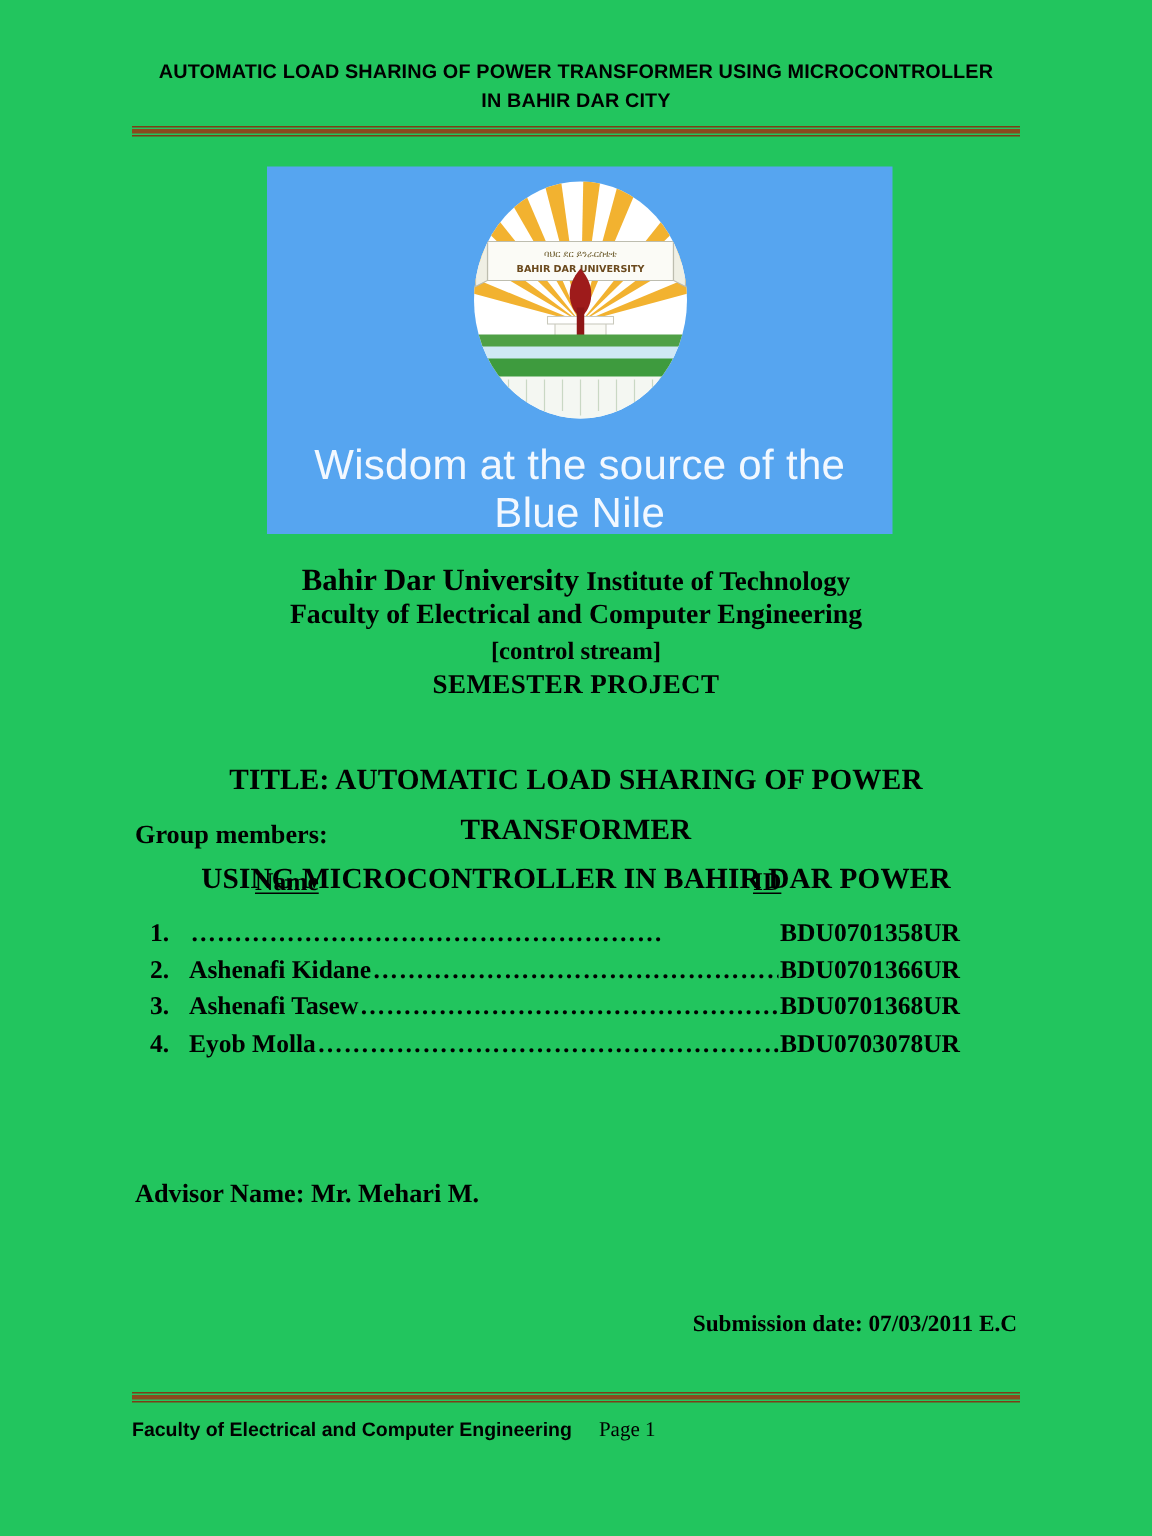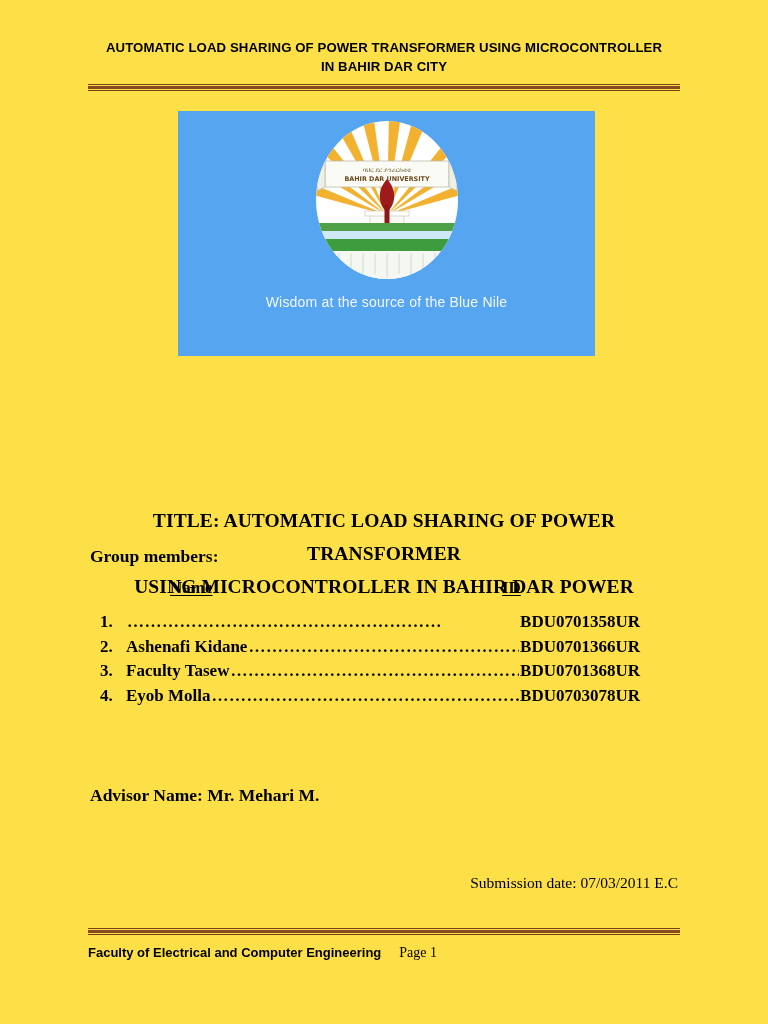--- a/index.html
+++ b/index.html
@@ -13,21 +13,21 @@
     height: 1024px;
     position: relative;
     font-family: "Liberation Serif", serif;
     color: #000000;
     overflow: hidden;
   }
 
   .page {
     position: absolute;
     inset: 0;
-    background: #fde047;
+    background: #22c55e;
     padding-left: 20px;
   }
 
   
   .doc-header {
     position: absolute;
     left: 88px;
     right: 88px;
     top: 38px;
   }
@@ -74,21 +74,21 @@
     transform: translateX(-50%);
     width: 148px;
     height: 162px;
   }
   .motto {
     position: absolute;
     left: 0; right: 0;
     top: 183px;
     text-align: center;
     font-family: "Liberation Sans", sans-serif;
-    font-size: 14px;
+    font-size: 28px;
     font-weight: 400;
     color: #F2F8FF;
     letter-spacing: 0.2px;
   }
 
   
   .title-block {
     position: absolute;
     left: 88px;
     right: 88px;
@@ -195,21 +195,21 @@
     position: absolute;
     left: 90px;
     top: 785px;
     font-weight: 700;
     font-size: 17.5px;
   }
   .submission {
     position: absolute;
     right: 90px;
     top: 874px;
-    font-weight: 400;
+    font-weight: 700;
     font-size: 15.5px;
     text-align: left;
   }
 
   
   .doc-footer {
     position: absolute;
     left: 88px;
     right: 88px;
     top: 928px;
@@ -314,20 +314,28 @@
           <line x1="110" y1="134" x2="110" y2="154"></line>
           <line x1="122" y1="134" x2="122" y2="152"></line>
           <line x1="134" y1="134" x2="134" y2="148"></line>
         </g>
       </g>
     </svg>
 
     <div class="motto">Wisdom at the source of the Blue Nile</div>
   </div>
 
+  <div class="title-block">
+    <div class="line-uni">
+      <span class="uni-name">Bahir Dar University</span><span>&nbsp;</span><span class="uni-sub">Institute of Technology</span>
+    </div>
+    <div class="line-faculty">Faculty of Electrical and Computer Engineering</div>
+    <div class="line-stream">[control stream]</div>
+    <div class="line-semester">SEMESTER PROJECT</div>
+  </div>
 
   <div class="project-title">
     <span class="t1">TITLE: AUTOMATIC LOAD SHARING OF POWER TRANSFORMER</span>
     <span class="t2">USING MICROCONTROLLER IN BAHIR DAR POWER</span>
   </div>
 
   <div class="group-label">Group members:</div>
 
   <div class="col-heads">
     <span class="col-head name">Name</span>
@@ -341,21 +349,21 @@
       <span class="member-id">BDU0701358UR</span>
     </li>
     <li class="member-row">
       <span class="member-num">2.</span>
       <span class="member-name">Ashenafi Kidane</span>
       <span class="member-leader">…………………………………………………..</span>
       <span class="member-id">BDU0701366UR</span>
     </li>
     <li class="member-row">
       <span class="member-num">3.</span>
-      <span class="member-name">Faculty Tasew</span>
+      <span class="member-name">Ashenafi Tasew</span>
       <span class="member-leader">……………………………………………………</span>
       <span class="member-id">BDU0701368UR</span>
     </li>
     <li class="member-row">
       <span class="member-num">4.</span>
       <span class="member-name">Eyob Molla</span>
       <span class="member-leader">…………………………………………………………..</span>
       <span class="member-id">BDU0703078UR</span>
     </li>
   </ul>

